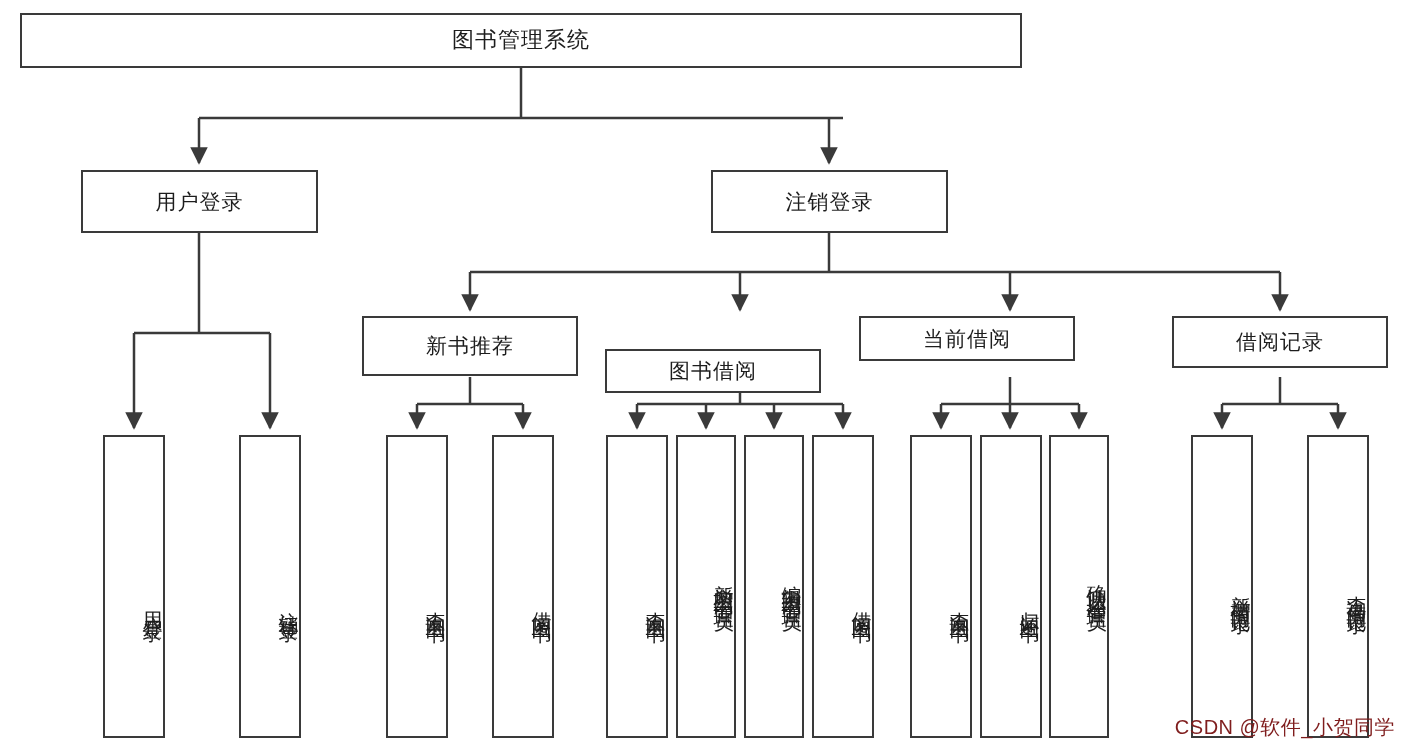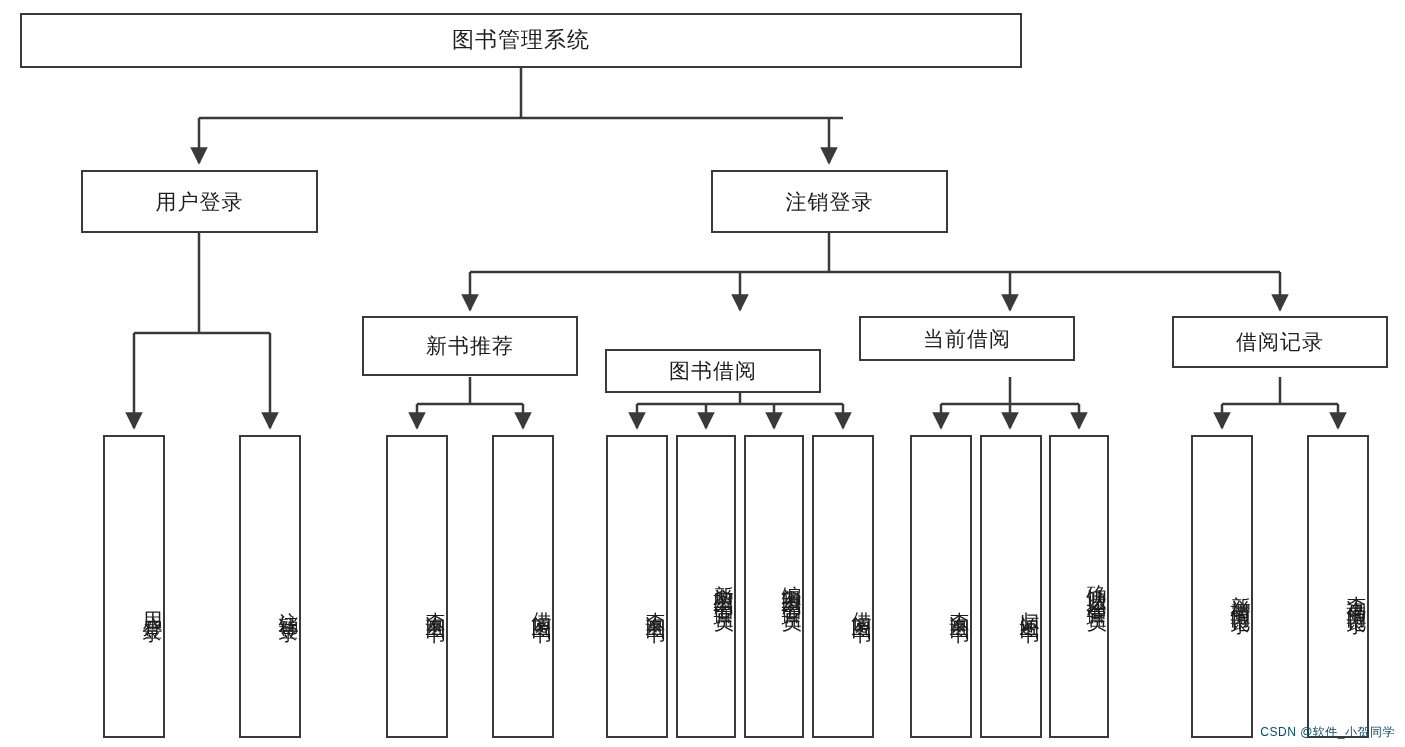--- a/index.html
+++ b/index.html
@@ -60,22 +60,22 @@
   .node.vertical .vlabel {
     writing-mode: vertical-rl;
     text-orientation: upright;
     display: block;
     margin-top: 34px;
   }
   .watermark {
     position: absolute;
     right: 10px;
     bottom: 6px;
-    font-size: 12px;
-    color: #0c4a6e;
+    font-size: 20px;
+    color: #7f1d1d;
     letter-spacing: 0.5px;
     white-space: nowrap;
     z-index: 3;
     font-family: "Liberation Sans", "DejaVu Sans", sans-serif;
   }
 </style>
 </head>
 <body>
 
 <div id="canvas">

